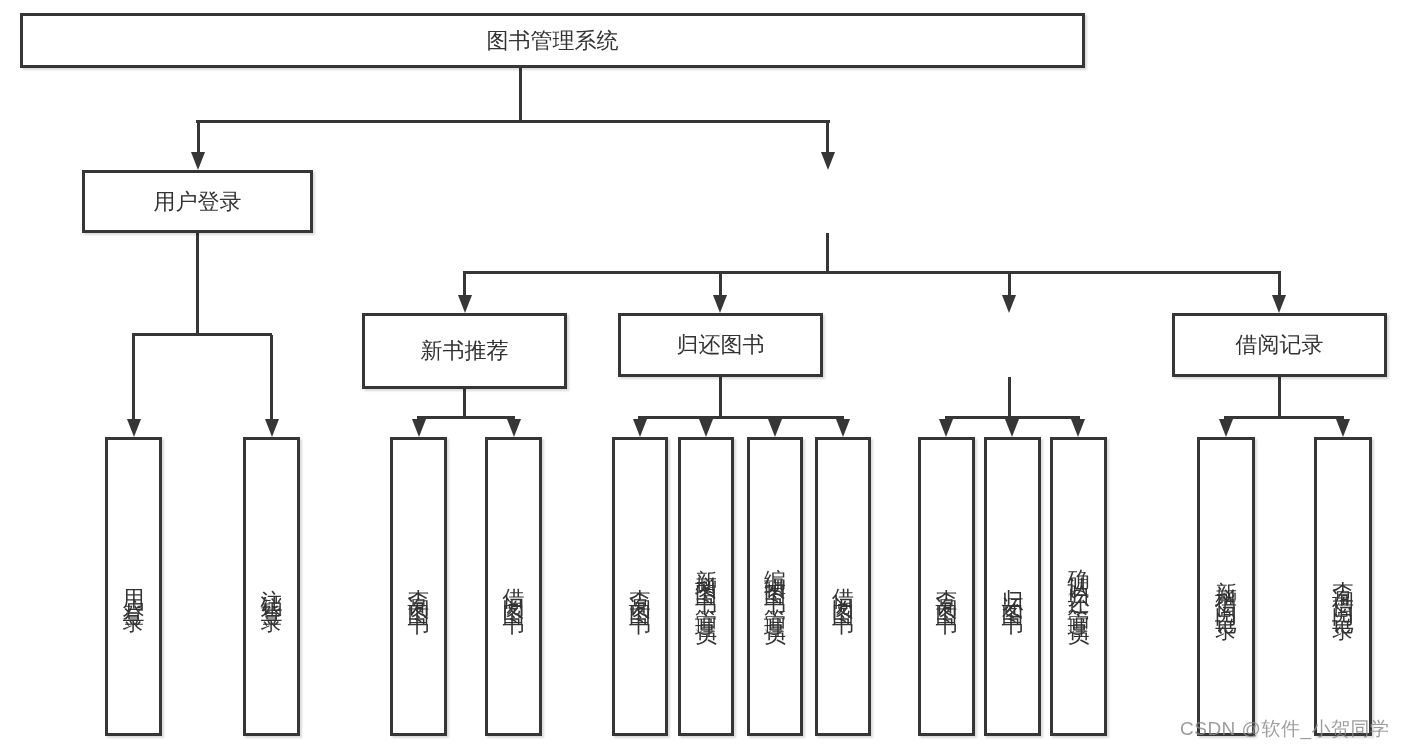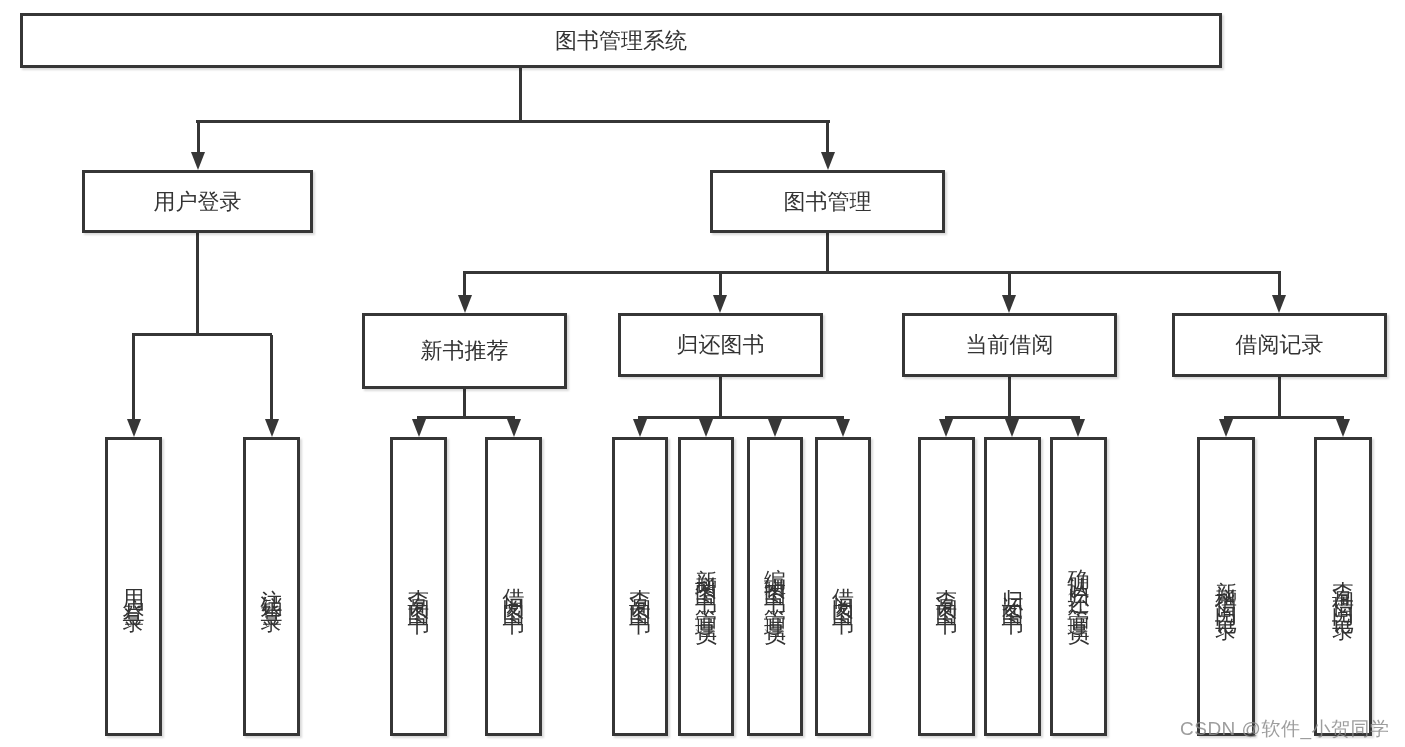--- a/index.html
+++ b/index.html
@@ -18,21 +18,21 @@
   }
   .hline,.vline{position:absolute;background:#363636;z-index:1;}
   .hline{height:3px;}
   .vline{width:3px;}
   .arrow{
     position:absolute;width:0;height:0;z-index:1;
     border-left:7px solid transparent;border-right:7px solid transparent;
     border-top:18px solid #363636;
   }
   
-  .b-root{left:20px;top:13px;width:1202px;height:55px;}
+  .b-root{left:20px;top:13px;width:1065px;height:55px;}
   .v-root{left:519px;top:68px;height:55px;}
   .h-bar1{left:196px;top:120px;width:634px;}
   .v-ul-drop{left:197px;top:122px;height:32px;}
   .v-bm-drop{left:826px;top:122px;height:32px;}
   .a-ul{left:191px;top:152px;}
   .a-bm{left:821px;top:152px;}
   
   .b-user-login{left:82px;top:170px;width:231px;height:63px;}
   .b-book-mgmt{left:710px;top:170px;width:235px;height:63px;}
   .v-ul-stem{left:196px;top:233px;height:102px;}
@@ -109,36 +109,34 @@
   <div class="box b-root">图书管理系统</div>
 
   <div class="vline v-root"></div>
   <div class="hline h-bar1"></div>
   <div class="vline v-ul-drop"></div>
   <div class="vline v-bm-drop"></div>
   <div class="arrow a-ul"></div>
   <div class="arrow a-bm"></div>
 
   <div class="box b-user-login">用户登录</div>
-  <div class="box b-book-mgmt">图书管理</div>
 
   <div class="vline v-bm-stem"></div>
   <div class="hline h-bar2"></div>
   <div class="vline v-l3-1"></div>
   <div class="vline v-l3-2"></div>
   <div class="vline v-l3-3"></div>
   <div class="vline v-l3-4"></div>
   <div class="arrow a-l3-1"></div>
   <div class="arrow a-l3-2"></div>
   <div class="arrow a-l3-3"></div>
   <div class="arrow a-l3-4"></div>
 
   <div class="box b-new-rec">新书推荐</div>
   <div class="box b-book-borrow">归还图书</div>
-  <div class="box b-cur-borrow">当前借阅</div>
   <div class="box b-records">借阅记录</div>
 
   <div class="vline v-ul-stem"></div>
   <div class="hline h-g1"></div>
   <div class="vline v-g1-1"></div>
   <div class="vline v-g1-2"></div>
   <div class="arrow a-g1-1"></div>
   <div class="arrow a-g1-2"></div>
 
   <div class="vline v-g2-stem"></div>

